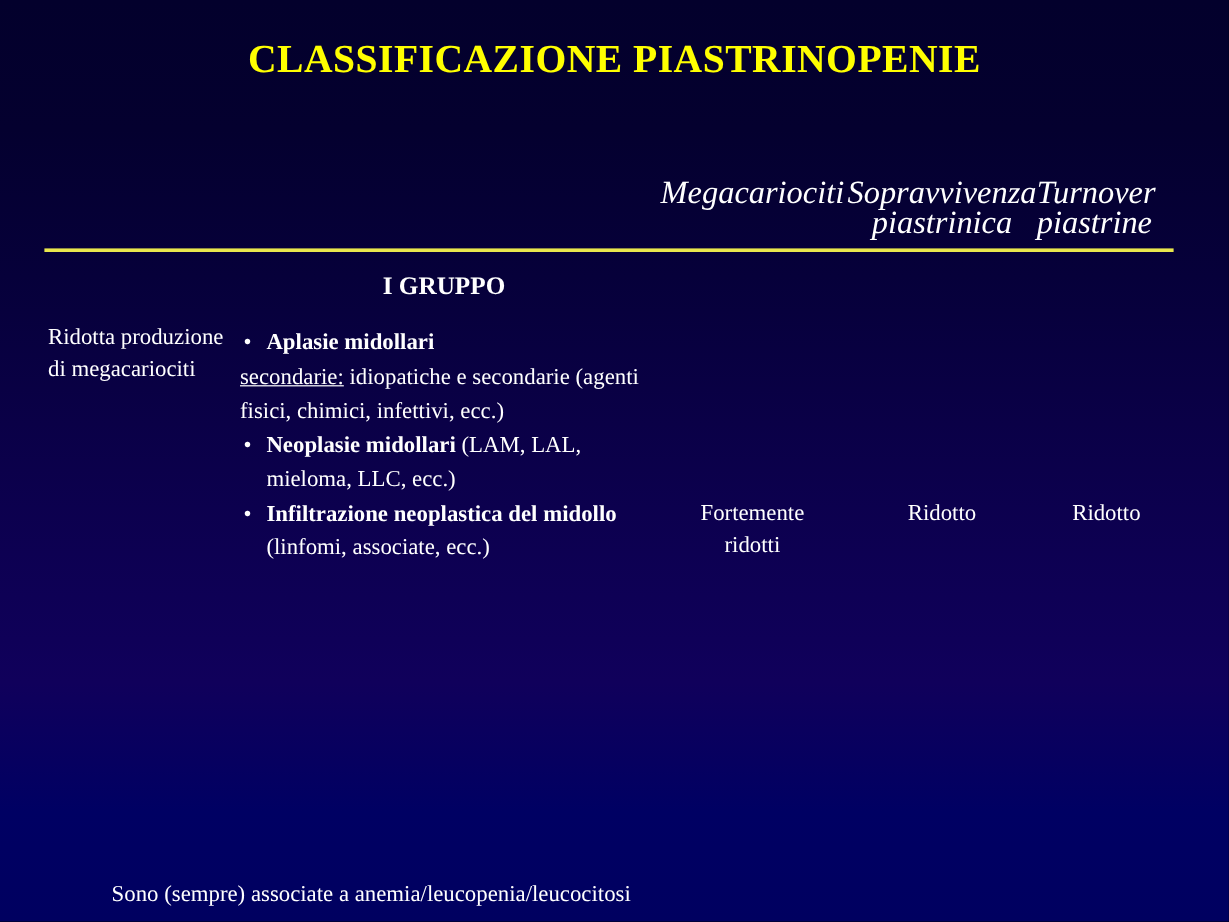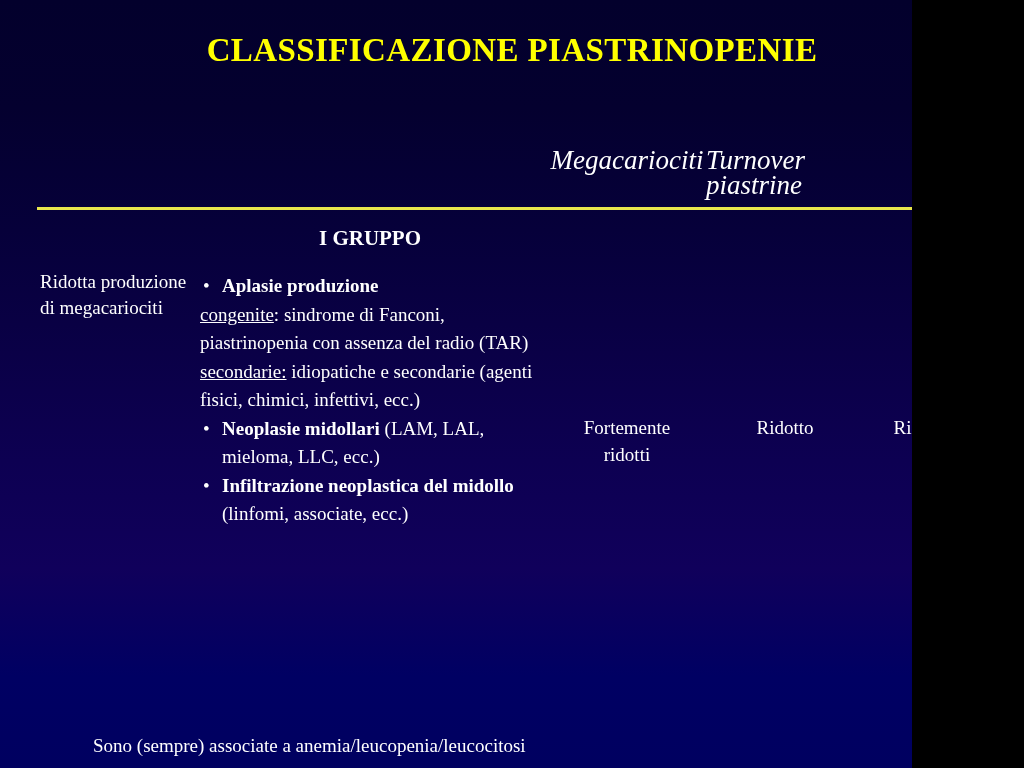--- a/index.html
+++ b/index.html
@@ -9,21 +9,21 @@
   body {
     width: 1024px;
     height: 768px;
     overflow: hidden;
     background: #000000;
     font-family: "Liberation Serif", "DejaVu Serif", serif;
   }
 
   #slide {
     position: relative;
-    width: 912px;
+    width: 1024px;
     height: 768px;
     background: linear-gradient(to bottom,
         #03002c 0%,
         #04002f 14%,
         #06003a 30%,
         #0a0047 46%,
         #0d0052 60%,
         #10005b 74%,
         #000063 88%,
         #000060 100%);
@@ -167,35 +167,38 @@
 
 <div id="slide">
 
   <div id="title">CLASSIFICAZIONE PIASTRINOPENIE</div>
 
   <div id="col-headers">
     <div class="col-head c1">
       <span class="ch-line">Megacariociti</span>
       <span class="ch-line"></span>
     </div>
+    <div class="col-head c2">
+      <span class="ch-line">Sopravvivenza</span>
+      <span class="ch-line">piastrinica</span>
+    </div>
     <div class="col-head c3">
       <span class="ch-line">Turnover</span>
       <span class="ch-line">piastrine</span>
     </div>
   </div>
 
   <div id="rule"></div>
 
   <div id="group-heading">I GRUPPO</div>
 
   <div id="row-label">Ridotta produzione di megacariociti</div>
 
   <div id="body-content">
-      <div class="bullet-item"><span class="bullet-dot">•</span><span class="b">Aplasie produzione</span></div>
-      <div class="plain-block"><span class="u">congenite</span><span class="">: sindrome di Fanconi, piastrinopenia con assenza del radio (TAR)</span></div>
+      <div class="bullet-item"><span class="bullet-dot">•</span><span class="b">Aplasie midollari</span></div>
       <div class="plain-block"><span class="u">secondarie:</span><span class=""> idiopatiche e secondarie (agenti fisici, chimici, infettivi, ecc.)</span></div>
       <div class="bullet-item"><span class="bullet-dot">•</span><span class="b">Neoplasie midollari</span><span class=""> (LAM, LAL, mieloma, LLC, ecc.)</span></div>
       <div class="bullet-item"><span class="bullet-dot">•</span><span class="b">Infiltrazione neoplastica del midollo</span><span class=""> (linfomi, associate, ecc.)</span></div>
     </div>
 
   <div id="values">
     <div class="val-cell c1">
       <span class="vl">Fortemente</span>
       <span class="vl">ridotti</span>
     </div>

